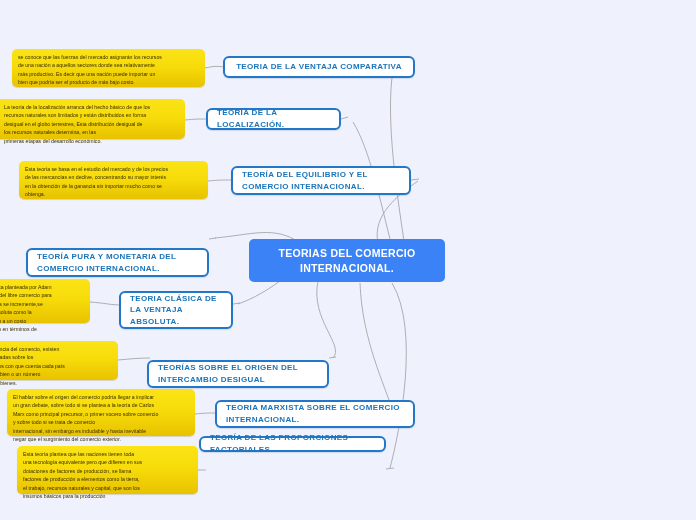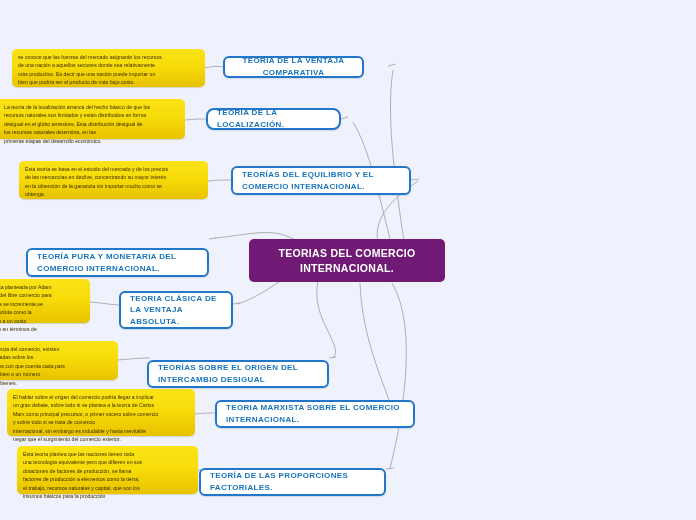--- a/index.html
+++ b/index.html
@@ -29,21 +29,21 @@
     pointer-events: none;
   }
 
   
   .central-node {
     position: absolute;
     left: 249px;
     top: 239px;
     width: 196px;
     height: 43px;
-    background: #701a75;
+    background: #3b82f6;
     border-radius: 5px;
     display: flex;
     align-items: center;
     justify-content: center;
     text-align: center;
     color: #ffffff;
     font-size: 10.5px;
     font-weight: bold;
     line-height: 1.35;
     letter-spacing: 0.3px;
@@ -135,35 +135,35 @@
       <path d="M209,239 L216,238"></path>
       <path d="M233,304 L240,303"></path>
       <path d="M329,358 L336,357"></path>
       <path d="M386,413 L394,412"></path>
       <path d="M386,469 L394,468"></path>
     </g>
   </svg>
 
   <div class="central-node">TEORIAS DEL COMERCIO INTERNACIONAL.</div>
 
-  <div class="topic-node centered" style="left:223px; top:56px; width:141px; height:22px;">TEORIA DE LA VENTAJA COMPARATIVA</div>
-
-  <div class="topic-node" style="left:206px; top:108px; width:135px; height:22px;border-radius:8px;">TEORÍA DE LA LOCALIZACIÓN.</div>
-
-  <div class="topic-node" style="left:231px; top:166px; width:180px; height:29px;">TEORÍAS DEL EQUILIBRIO Y EL COMERCIO INTERNACIONAL.</div>
+  <div class="topic-node centered" style="left:223px; top:56px; width:192px; height:22px;">TEORIA DE LA VENTAJA COMPARATIVA</div>
+
+  <div class="topic-node" style="left:206px; top:108px; width:135px; height:22px;">TEORÍA DE LA LOCALIZACIÓN.</div>
+
+  <div class="topic-node" style="left:231px; top:166px; width:180px; height:29px;">TEORÍA DEL EQUILIBRIO Y EL COMERCIO INTERNACIONAL.</div>
 
   <div class="topic-node" style="left:26px; top:225px; width:183px; height:29px;margin-top:23px;">TEORÍA PURA Y MONETARIA DEL COMERCIO INTERNACIONAL.</div>
 
   <div class="topic-node" style="left:119px; top:291px; width:114px; height:38px;">TEORIA CLÁSICA DE LA VENTAJA ABSOLUTA.</div>
 
   <div class="topic-node" style="left:147px; top:345px; width:182px; height:28px;margin-top:15px;">TEORÍAS SOBRE EL ORIGEN DEL INTERCAMBIO DESIGUAL</div>
 
   <div class="topic-node" style="left:215px; top:400px; width:200px; height:28px;">TEORIA MARXISTA SOBRE EL COMERCIO INTERNACIONAL.</div>
 
-  <div class="topic-node" style="left:199px; top:468px; width:187px; height:28px;">TEORÍA DE LAS PROPORCIONES FACTORIALES.</div>
+  <div class="topic-node" style="left:199px; top:436px; width:187px; height:16px;">TEORÍA DE LAS PROPORCIONES FACTORIALES.</div>
 
   <div class="note-box" style="left:12px; top:49px; width:193px; height:38px;">
     <span class="note-text">se conoce que las fuerzas del mercado asignarán los recursos
 de una nación a aquellos sectores donde sea relativamente
 más productivo. Es decir que una nación puede importar un
 bien que podría ser el producto de más bajo costo.</span>
   </div>
 
   <div class="note-box clipped-left" style="left:-2px; top:99px; width:187px; height:40px;">
     <span class="note-text">La teoría de la localización arranca del hecho básico de que los

